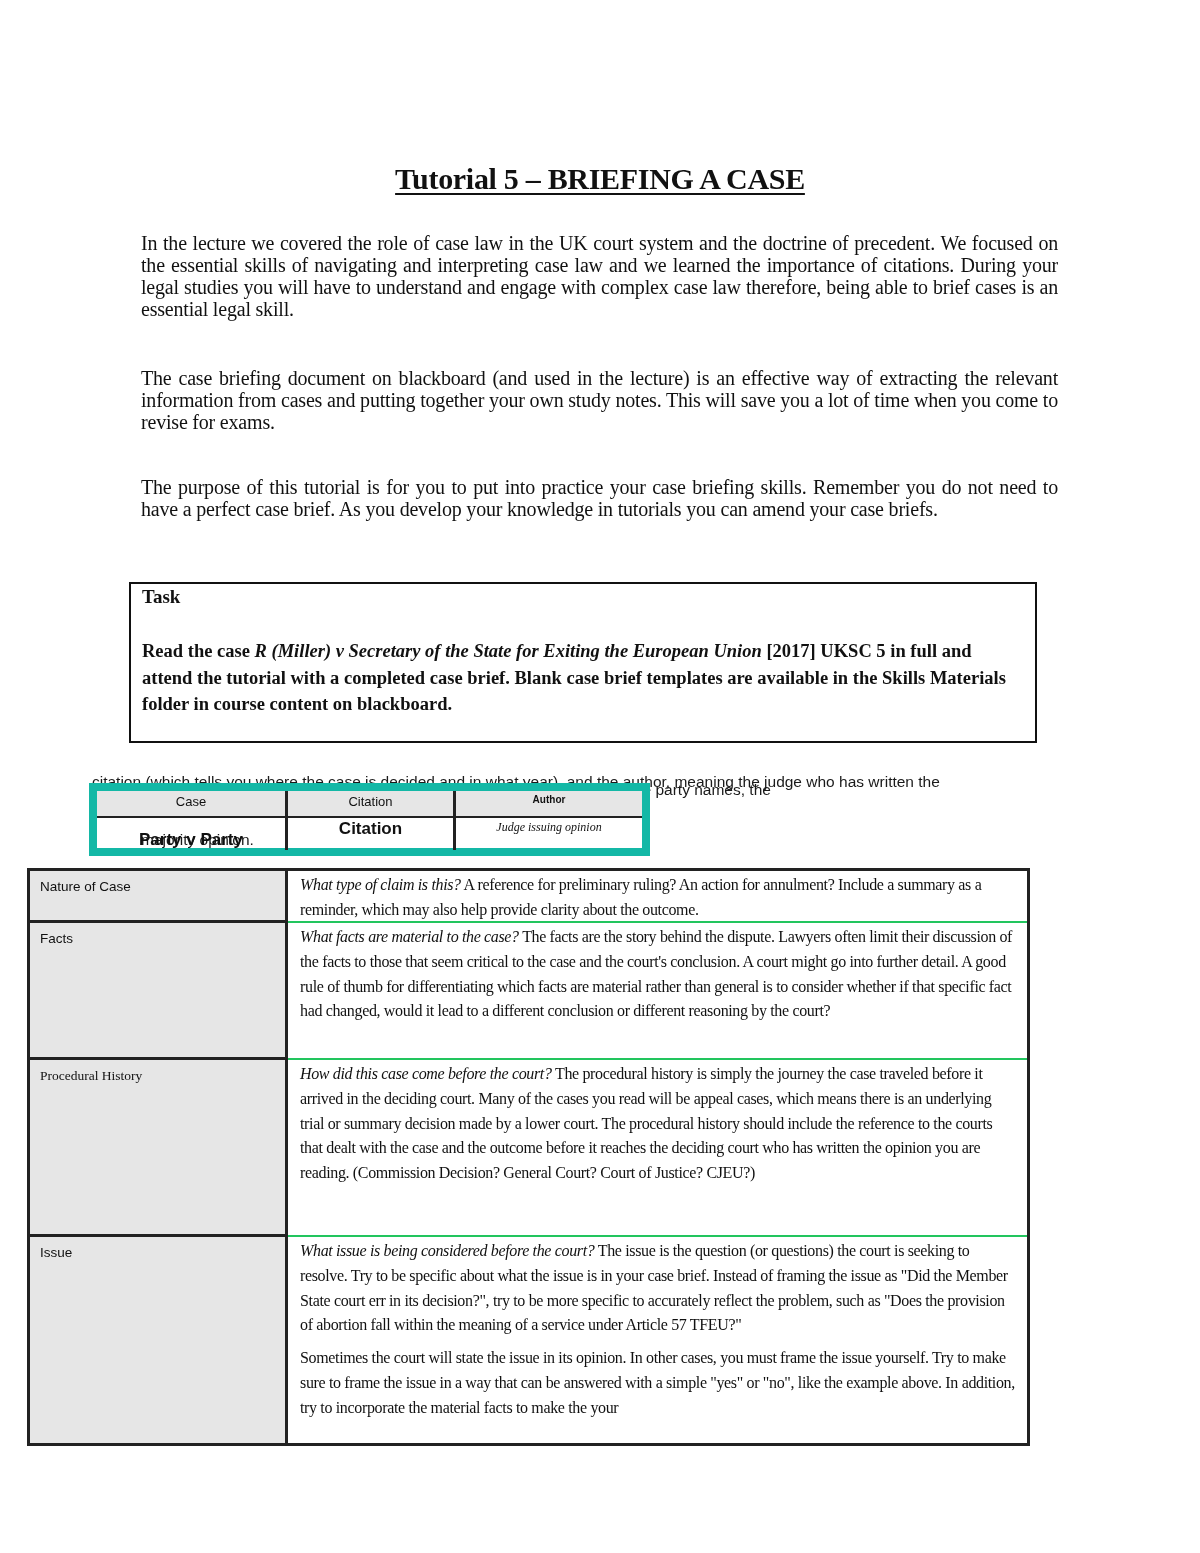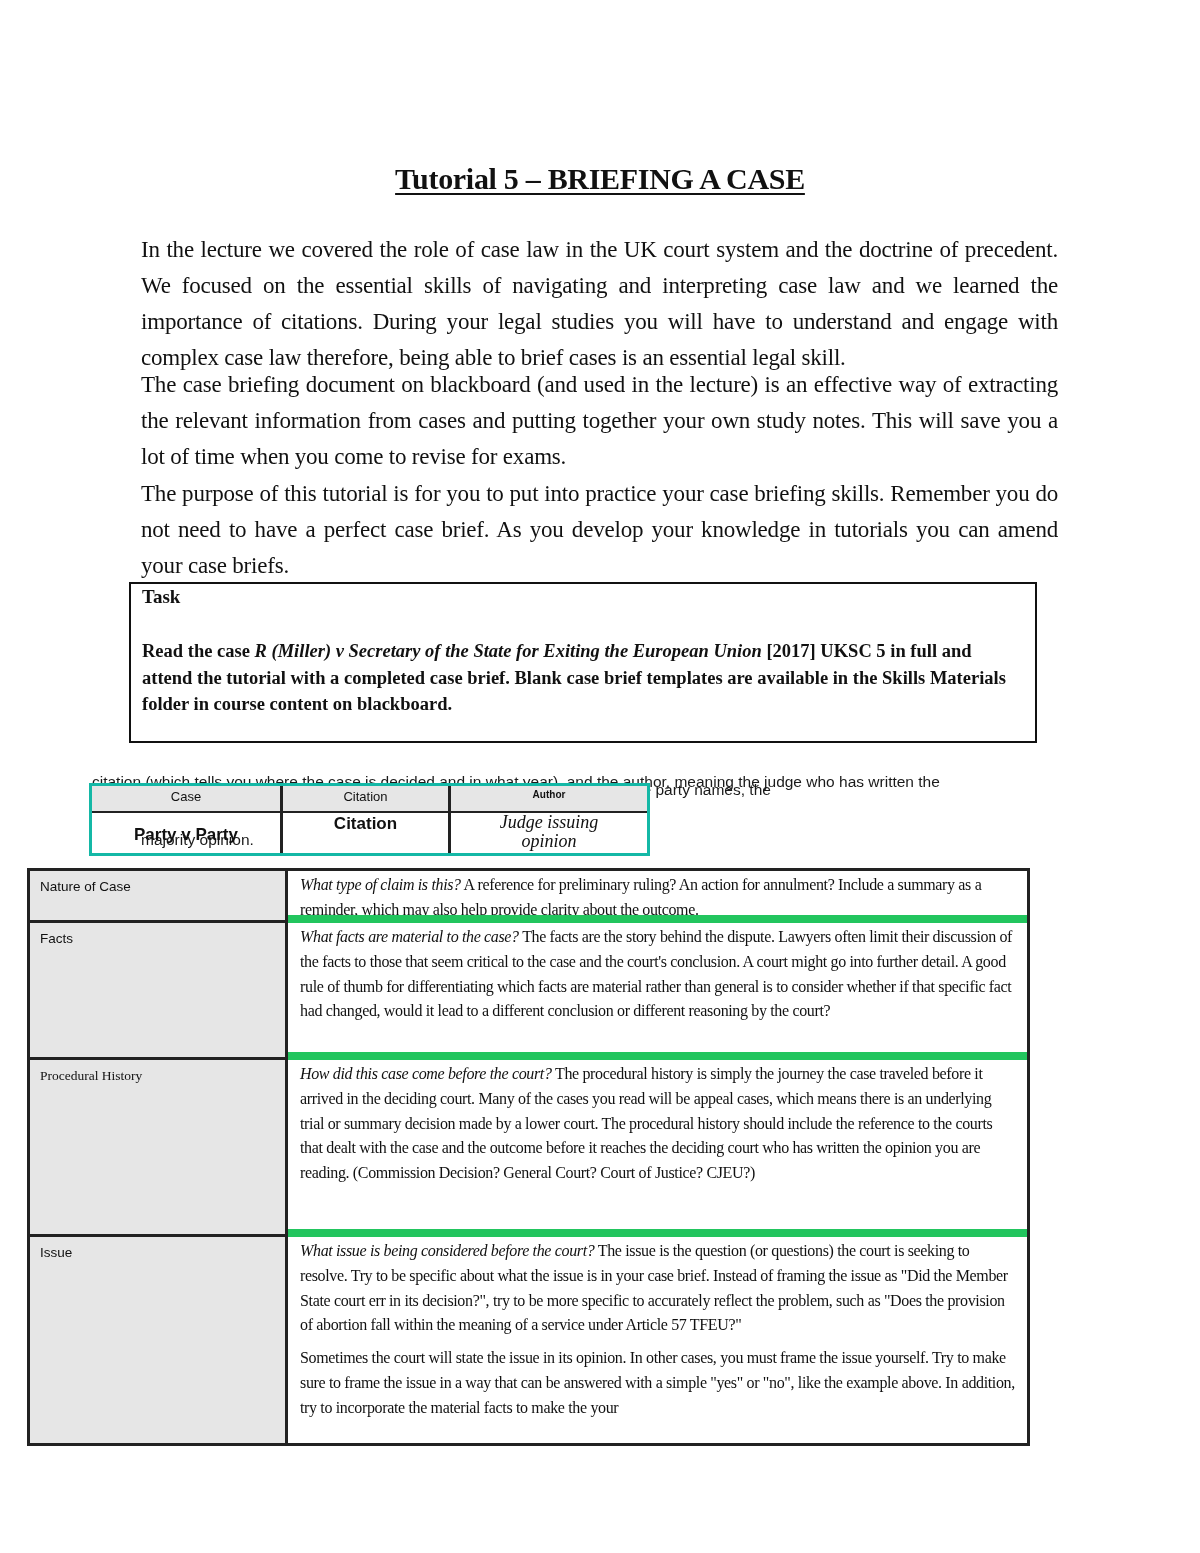--- a/index.html
+++ b/index.html
@@ -25,22 +25,22 @@
       font-size: 30px;
       text-decoration: underline;
       text-underline-offset: 4px;
       text-decoration-thickness: 2px;
       letter-spacing: -0.3px;
     }
     .para {
       position: absolute;
       left: 141px;
       width: 917px;
-      font-size: 23px;
-      line-height: 36px;
+      font-size: 20px;
+      line-height: 22px;
       text-align: justify;
       letter-spacing: -0.2px;
     }
     .para.p1 { top: 232px; }
     .para.p2 { top: 367px; }
     .para.p3 { top: 476px; }
 
     .task-box {
       position: absolute;
       left: 129px;
@@ -83,21 +83,21 @@
     .under-text.l2 { top: 770px; }
     .under-text.l3 { top: 828px; left: 141px; }
     .under-text.clipl1 { clip-path: inset(0 0 0 540px); }
 
     .case-table {
       position: absolute;
       left: 89px;
       top: 783px;
       width: 561px;
       height: 73px;
-      border: 3px solid #14b8a6;
+      border: 8px solid #14b8a6;
       box-sizing: border-box;
       display: grid;
       grid-template-columns: 191px 168px 1fr;
       grid-template-rows: 27px 1fr;
     }
     .case-table .cell {
       border-right: 3px solid #222;
       box-sizing: border-box;
       text-align: center;
       font-family: "Liberation Sans", "DejaVu Sans", sans-serif;
@@ -123,21 +123,21 @@
       padding-top: 12px;
     }
     .case-table .val.cit {
       font-weight: bold;
       font-size: 17px;
       padding-top: 1px;
     }
     .case-table .val.judge {
       font-family: "Liberation Serif", "DejaVu Serif", serif;
       font-style: italic;
-      font-size: 18px;
+      font-size: 12px;
       line-height: 19px;
       padding: 0 30px;
     }
 
     .brief-table {
       position: absolute;
       left: 27px;
       top: 868px;
       width: 1003px;
       border: 3px solid #222;
@@ -149,21 +149,21 @@
     .brief-label {
       background: #e6e6e6;
       border-right: 3px solid #222;
       border-bottom: 3px solid #222;
       font-family: "Liberation Sans", "DejaVu Sans", sans-serif;
       font-size: 13.5px;
       padding: 8px 10px;
       box-sizing: border-box;
     }
     .brief-text {
-      border-bottom: 8px solid #22c55e;
+      border-bottom: 2px solid #22c55e;
       padding: 2px 10px 2px 12px;
       font-size: 16px;
       line-height: 24.8px;
       letter-spacing: -0.35px;
       box-sizing: border-box;
       overflow: hidden;
     }
     .brief-row:last-child .brief-label,
     .brief-row:last-child .brief-text { border-bottom: none; }
     .brief-text i { font-style: italic; }

